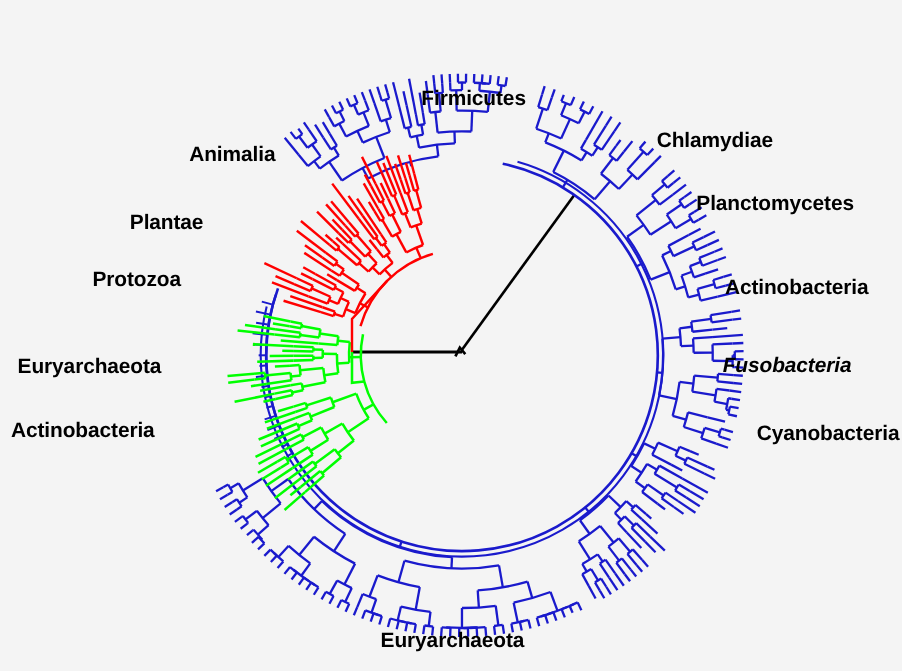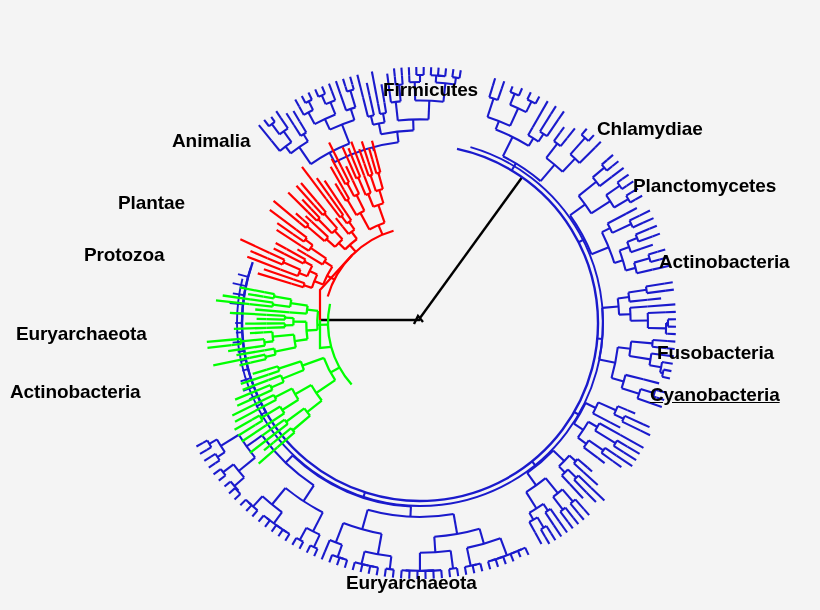--- a/index.html
+++ b/index.html
@@ -904,22 +904,22 @@
         <path d="M 332.31 266.60 L 324.40 261.51" stroke="#ff0000" stroke-width="2.2" fill="none" stroke-linecap="butt" stroke-linejoin="miter"></path>
         <path d="M 327.72 296.54 A 96.00 96.00 0 0 1 393.54 230.72" stroke="#ff0000" stroke-width="2.2" fill="none" stroke-linecap="butt" stroke-linejoin="miter"></path>
         <path d="M 352.12 255.12 L 320 290.00 L 320 320" stroke="#ff0000" stroke-width="2.2" fill="none" stroke-linecap="butt" stroke-linejoin="miter"></path>
       </g>
   </svg>
   <div id="labels-layer">
       <div class="clade-label" style="left: 383px; top: 80px;">Firmicutes</div>
       <div class="clade-label" style="left: 597px; top: 119px; text-align: center;">Chlamydiae</div>
       <div class="clade-label" style="left: 633px; top: 176px;">Planctomycetes</div>
       <div class="clade-label" style="left: 659px; top: 252px;">Actinobacteria</div>
-      <div class="clade-label" style="left: 657px; top: 343px;">Fusobacteria</div>
-      <div class="clade-label" style="left: 650px; top: 385px; text-decoration: underline;">Cyanobacteria</div>
+      <div class="clade-label" style="left: 657px; top: 323px; font-style: italic;">Fusobacteria</div>
+      <div class="clade-label" style="left: 688px; top: 385px;">Cyanobacteria</div>
       <div class="clade-label" style="left: 346px; top: 573px;">Euryarchaeota</div>
       <div class="clade-label" style="left: 172px; top: 131px; text-align: right;">Animalia</div>
       <div class="clade-label" style="left: 118px; top: 193px;">Plantae</div>
       <div class="clade-label" style="left: 84px; top: 245px;">Protozoa</div>
       <div class="clade-label" style="left: 16px; top: 324px; text-align: right;">Euryarchaeota</div>
       <div class="clade-label" style="left: 10px; top: 382px;">Actinobacteria</div>
     </div>
 </div>
 
 </body></html>

